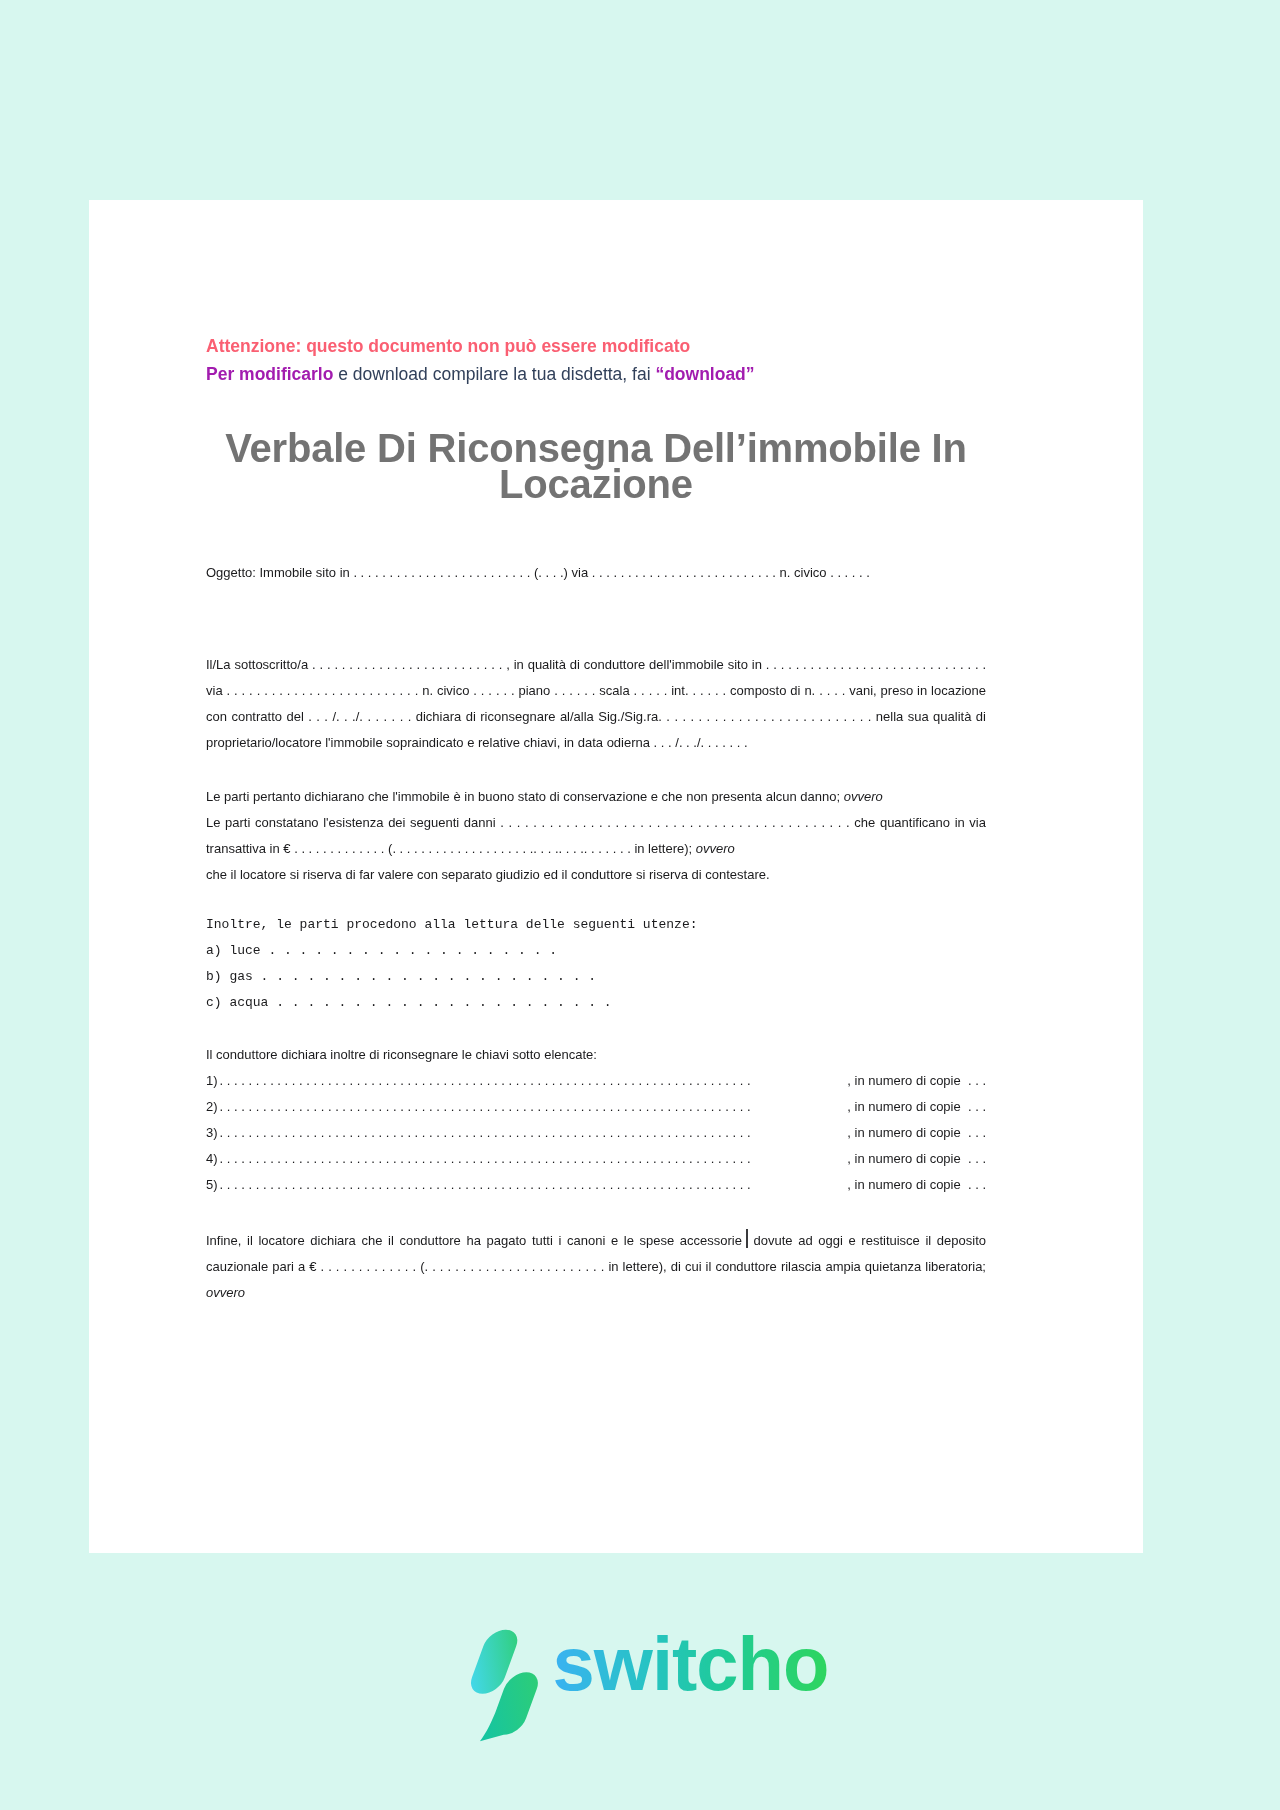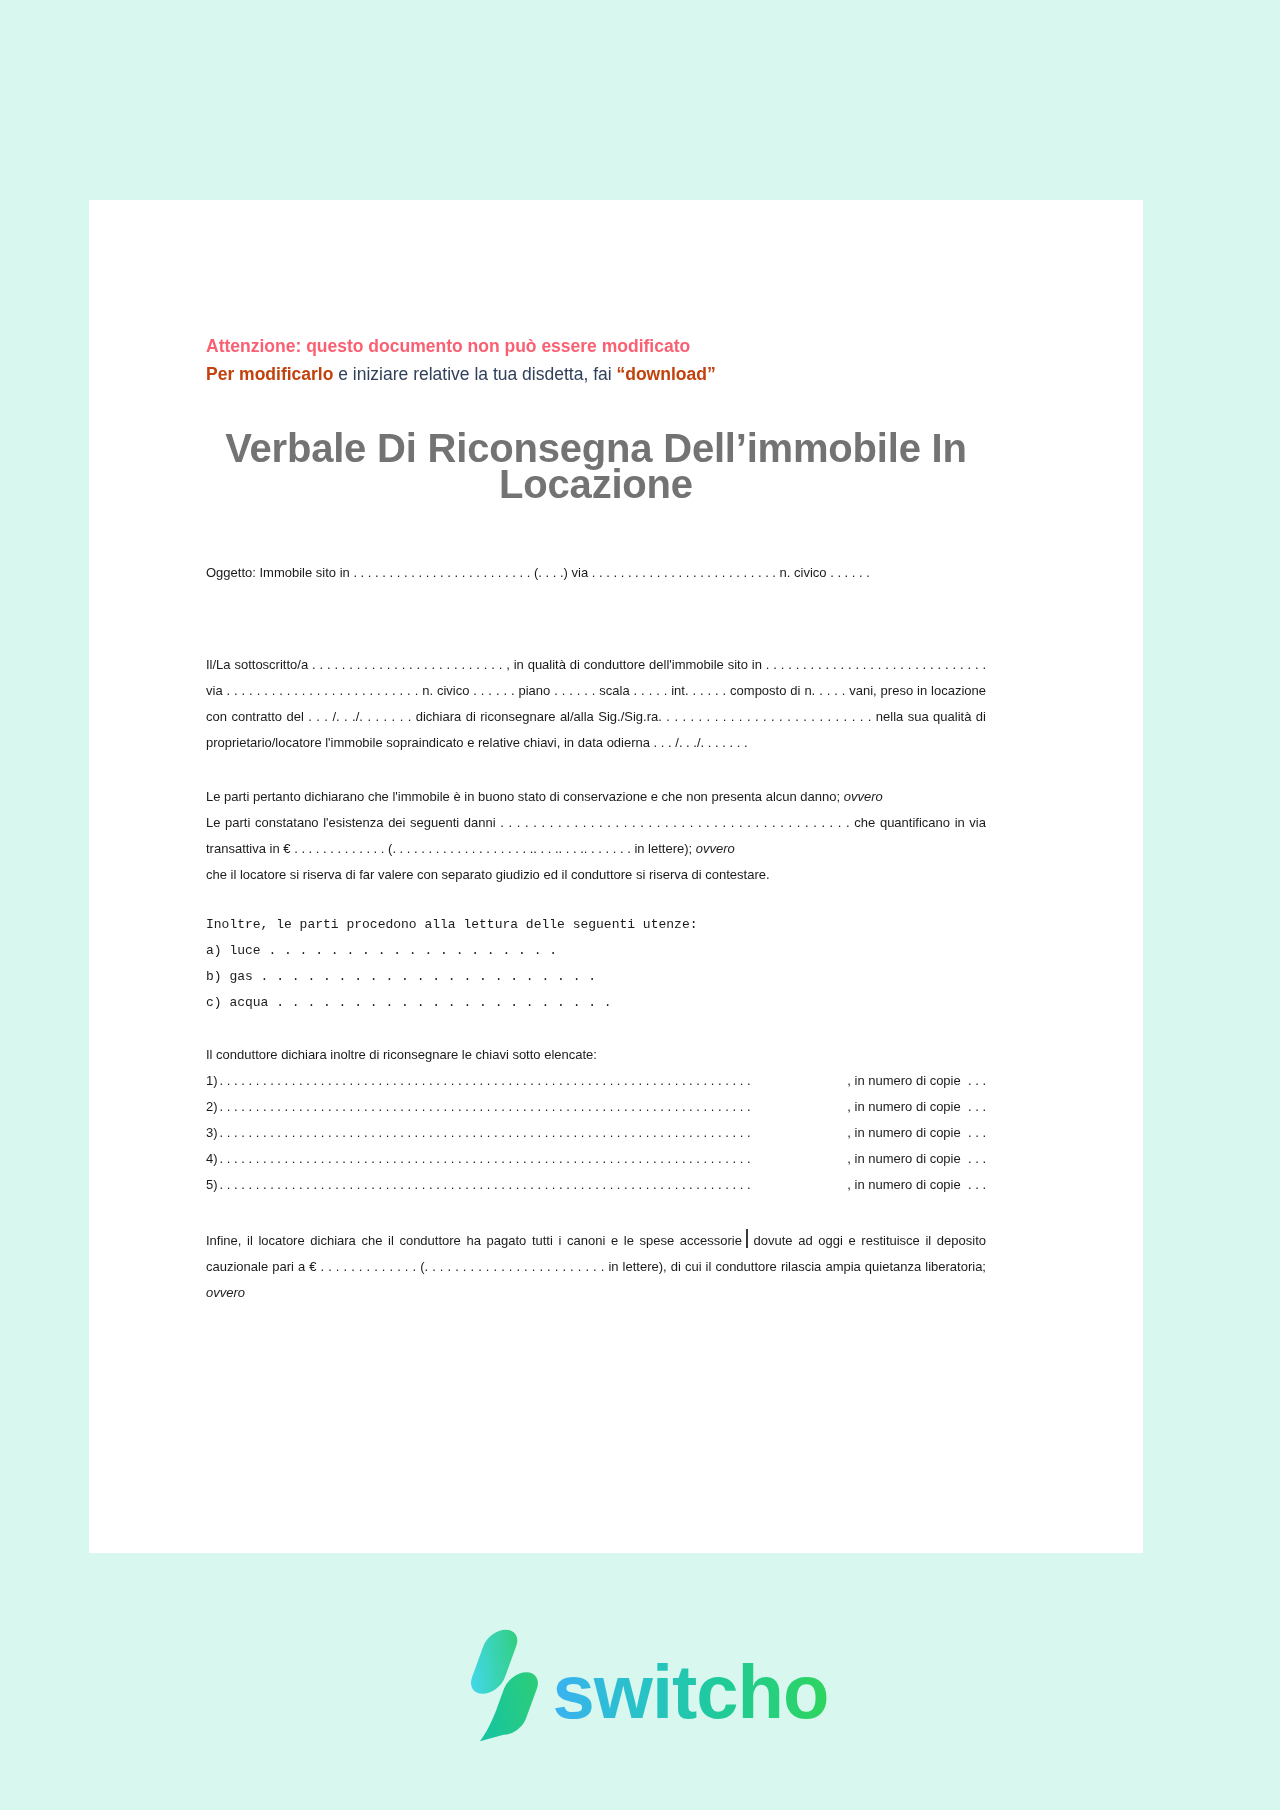--- a/index.html
+++ b/index.html
@@ -17,21 +17,21 @@
     background:#ffffff;
     box-sizing:border-box;
     padding:132px 157px 84px 117px;
     overflow:hidden;
   }
 
   
   .notice { margin:0 0 42px 0; font-size:17.5px; line-height:28px; color:#31405a; }
   .notice p { margin:0; }
   .notice-warning { color:#fa5f72; font-weight:700; }
-  .notice-line2 strong { font-weight:700; color:#c2410c; }
+  .notice-line2 strong { font-weight:700; color:#a21caf; }
   .notice-line3 { padding-left:10px; font-style:italic; }
   .notice-mark { color:#e02020; font-weight:800; font-style:italic; margin-right:9px; }
 
   
   h1.doc-title {
     margin:0 0 58px 0;
     font-size:40px; line-height:36px;
     font-weight:700; color:#737373;
     text-align:center; letter-spacing:-0.2px;
   }
@@ -53,41 +53,41 @@
   .key-tail { flex:0 0 auto;text-align:center; }
   em { font-style:italic; }
   .caret {
     display:inline-block; width:2px; height:19px;
     background:#3a3a3c; vertical-align:-3px; margin-left:4px;
   }
 
   
   .logo-row {
     position:absolute; left:0; top:1628px; width:1280px;
-    display:flex; justify-content:center; align-items:flex-end; gap:7px;
+    display:flex; justify-content:center; align-items:flex-start; gap:7px;
   }
   .logo-icon { flex:0 0 auto; }
   .wordmark {
     font-size:76px; font-weight:700; letter-spacing:-1px;
     background:linear-gradient(90deg,#3ab2f2 0%,#27c3c4 34%,#1fca9b 60%,#2ed55e 100%);
     -webkit-background-clip:text; background-clip:text;
     -webkit-text-fill-color:transparent; color:transparent;
     transform:translateY(-8px);
   }
 </style>
 </head>
 <body>
 
 <div class="page">
 
   <div class="doc-card">
 
     <div class="notice">
       <p class="notice-warning">Attenzione: questo documento non può essere modificato</p>
-      <p class="notice-line2"><strong>Per modificarlo</strong><span> e iniziare relative la tua disdetta, fai </span><strong>“download”</strong></p>
+      <p class="notice-line2"><strong>Per modificarlo</strong><span> e download compilare la tua disdetta, fai </span><strong>“download”</strong></p>
     </div>
 
     <h1 class="doc-title">Verbale Di Riconsegna Dell’immobile In Locazione</h1>
 
     <div class="doc-body">
 
       <p class="p-oggetto">Oggetto: Immobile sito in . . . . . . . . . . . . . . . . . . . . . . . . . (. . . .) via . . . . . . . . . . . . . . . . . . . . . . . . . . n. civico . . . . . .</p>
 
       <p class="p-sottoscritto">Il/La sottoscritto/a . . . . . . . . . . . . . . . . . . . . . . . . . . , in qualità di conduttore dell'immobile sito in . . . . . . . . . . . . . . . . . . . . . . . . . . . . . . via . . . . . . . . . . . . . . . . . . . . . . . . . . n. civico . . . . . . piano . . . . . . scala . . . . . int. . . . . . composto di n. . . . . vani, preso in locazione con contratto del . . . /. . ./. . . . . . . dichiara di riconsegnare al/alla Sig./Sig.ra. . . . . . . . . . . . . . . . . . . . . . . . . . . nella sua qualità di proprietario/locatore l'immobile sopraindicato e relative chiavi, in data odierna . . . /. . ./. . . . . . .</p>
 

